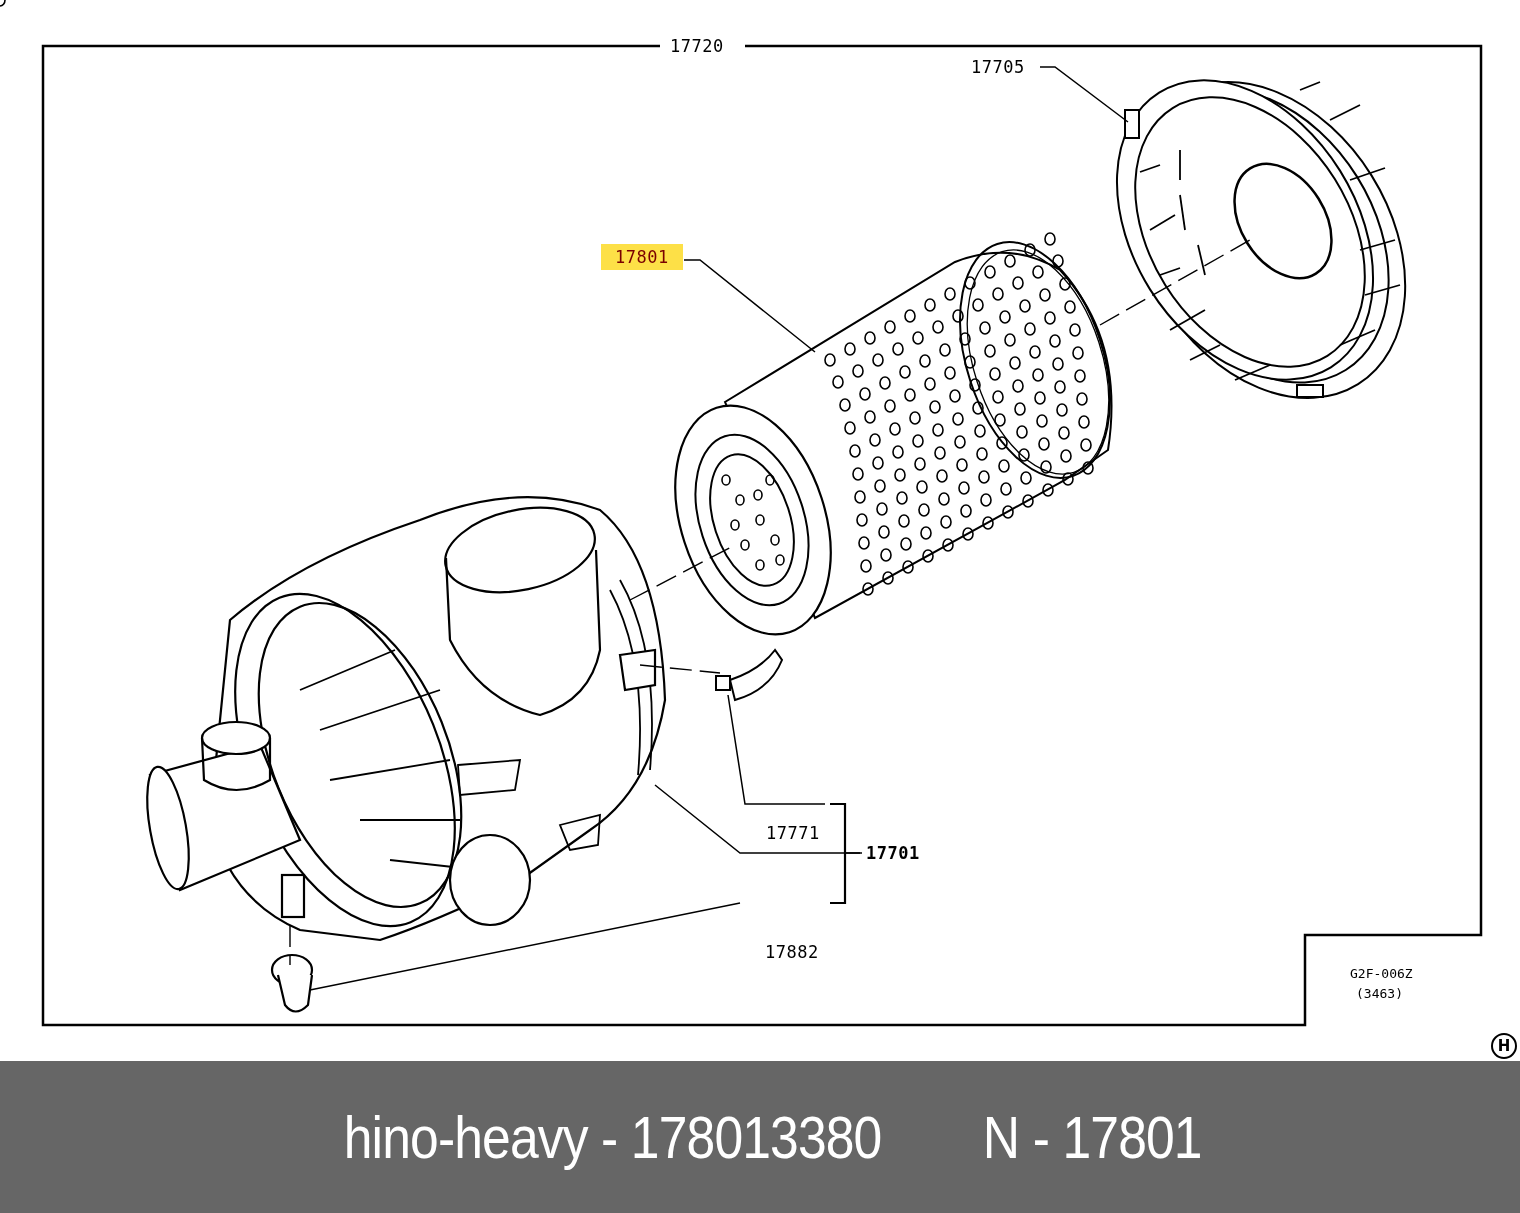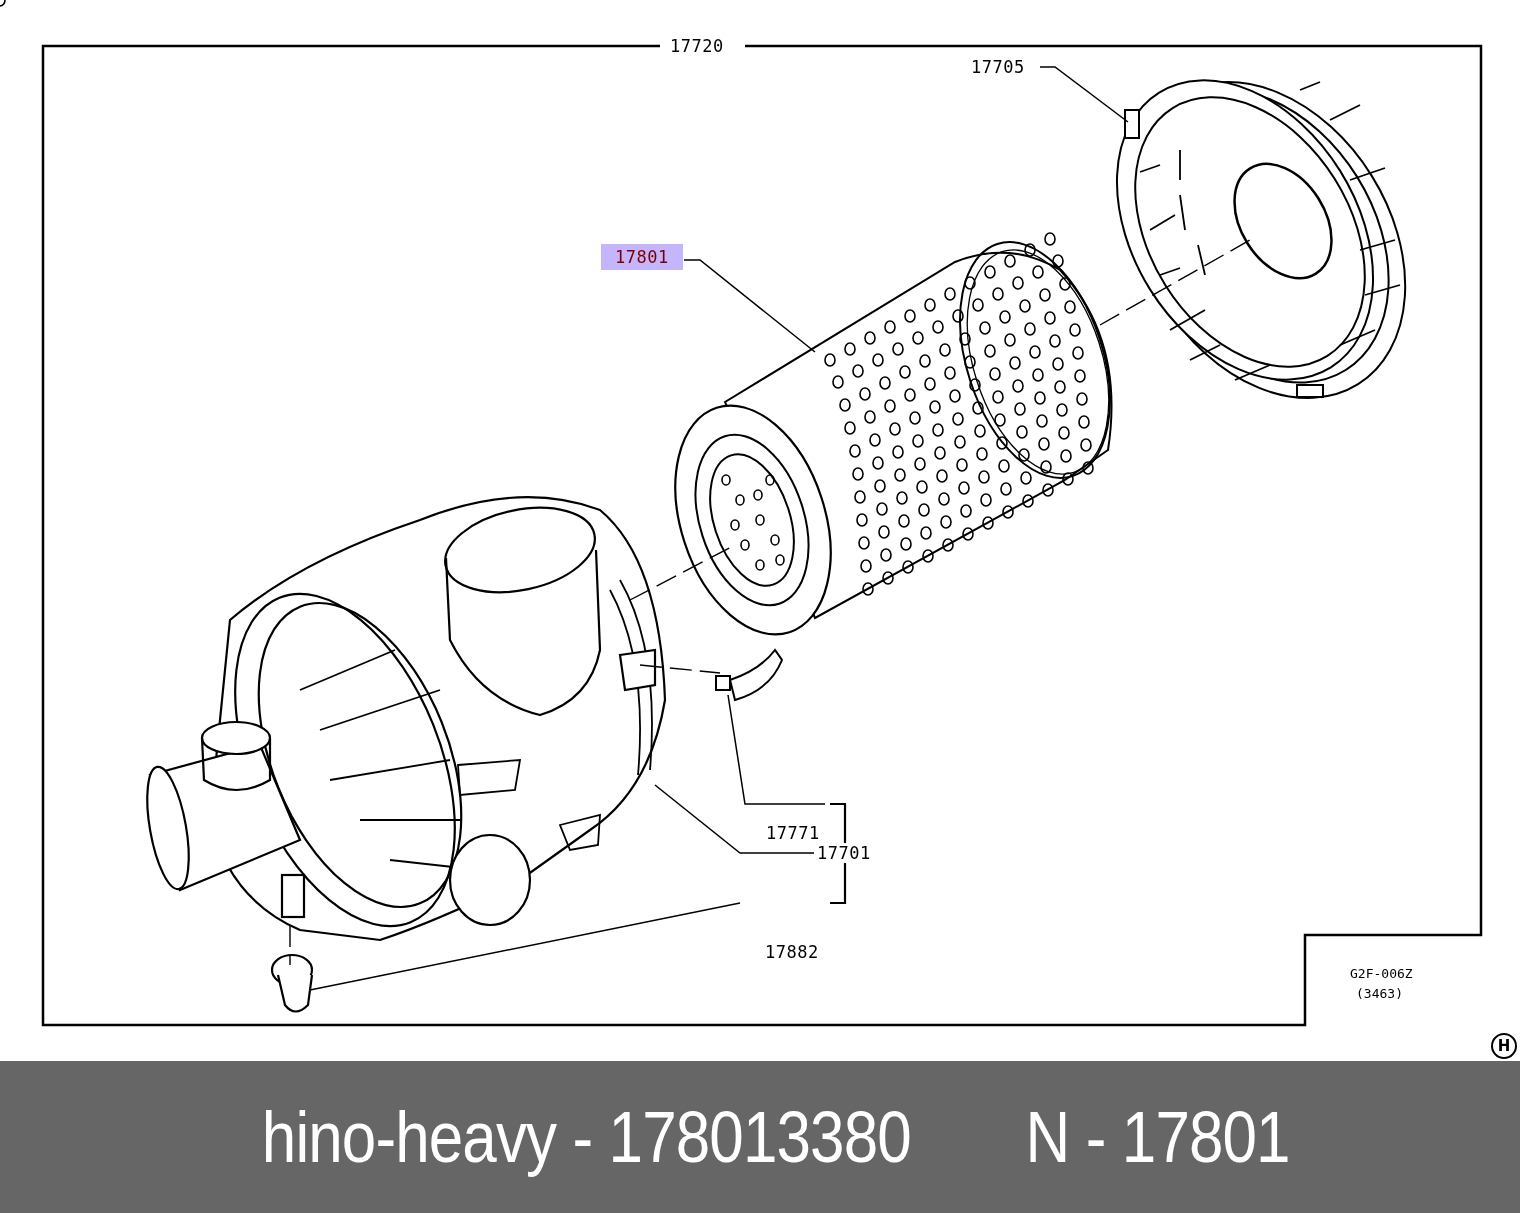--- a/index.html
+++ b/index.html
@@ -7,26 +7,26 @@
     width: 1520px; height: 1213px; position: relative; overflow: hidden;
     background: #ffffff;
     font-family: "DejaVu Sans", sans-serif;
   }
   #diagram { position: absolute; left: 0; top: 0; width: 1520px; height: 1060px; }
   .callout {
     position: absolute; font-family: "DejaVu Sans Mono", monospace;
     font-size: 17px; color: #000; line-height: 20px; background: #fff;
     padding: 0 3px; letter-spacing: 0.5px; text-align: right;
   }
-  .callout.highlight { background: #c4b5fd; color: #7a0000; padding: 3px 14px; }
+  .callout.highlight { background: #fde047; color: #7a0000; padding: 3px 14px; }
   .footer {
     position: absolute; left: 0; top: 1061px; width: 1520px; height: 152px;
     background: #666666; color: #ffffff;
     display: flex; align-items: center; justify-content: center;
-    font-family: "Liberation Sans", sans-serif; font-size: 72px;
+    font-family: "Liberation Sans", sans-serif; font-size: 60px;
     letter-spacing: -1px;
   }
   .footer span { white-space: pre; transform: scaleX(0.86); display: inline-block; }
   .code-block {
     position: absolute; left: 1350px; top: 964px;
     font-family: "DejaVu Sans Mono", monospace; font-size: 13px; line-height: 20px;
   }
   .h-badge {
     position: absolute; left: 1491px; top: 1033px; width: 26px; height: 26px;
     border: 2px solid #000; border-radius: 50%; box-sizing: border-box;
@@ -167,21 +167,21 @@
     <polyline points="740,903 310,990"></polyline>
     <polyline points="830,804 845,804 845,903 830,903" stroke-width="2.2"></polyline>
     <line x1="845" y1="853" x2="862" y2="853"></line>
   </g>
 </svg>
 
 <div class="callout" style="left:667px;top:36px;">17720</div>
 <div class="callout" style="left:968px;top:57px;">17705</div>
 <div class="callout highlight" style="left:601px;top:244px;">17801</div>
 <div class="callout" style="left:763px;top:823px;">17771</div>
-<div class="callout" style="left:814px;top:843px;">17701</div>
+<div class="callout" style="left:863px;top:843px;font-weight:bold;">17701</div>
 <div class="callout" style="left:762px;top:942px;">17882</div>
 
 <div class="code-block">
   <div>G2F-006Z</div>
   <div style="padding-left:6px">(3463)</div>
 </div>
 
 <div class="h-badge">H</div>
 
 <div class="footer">

